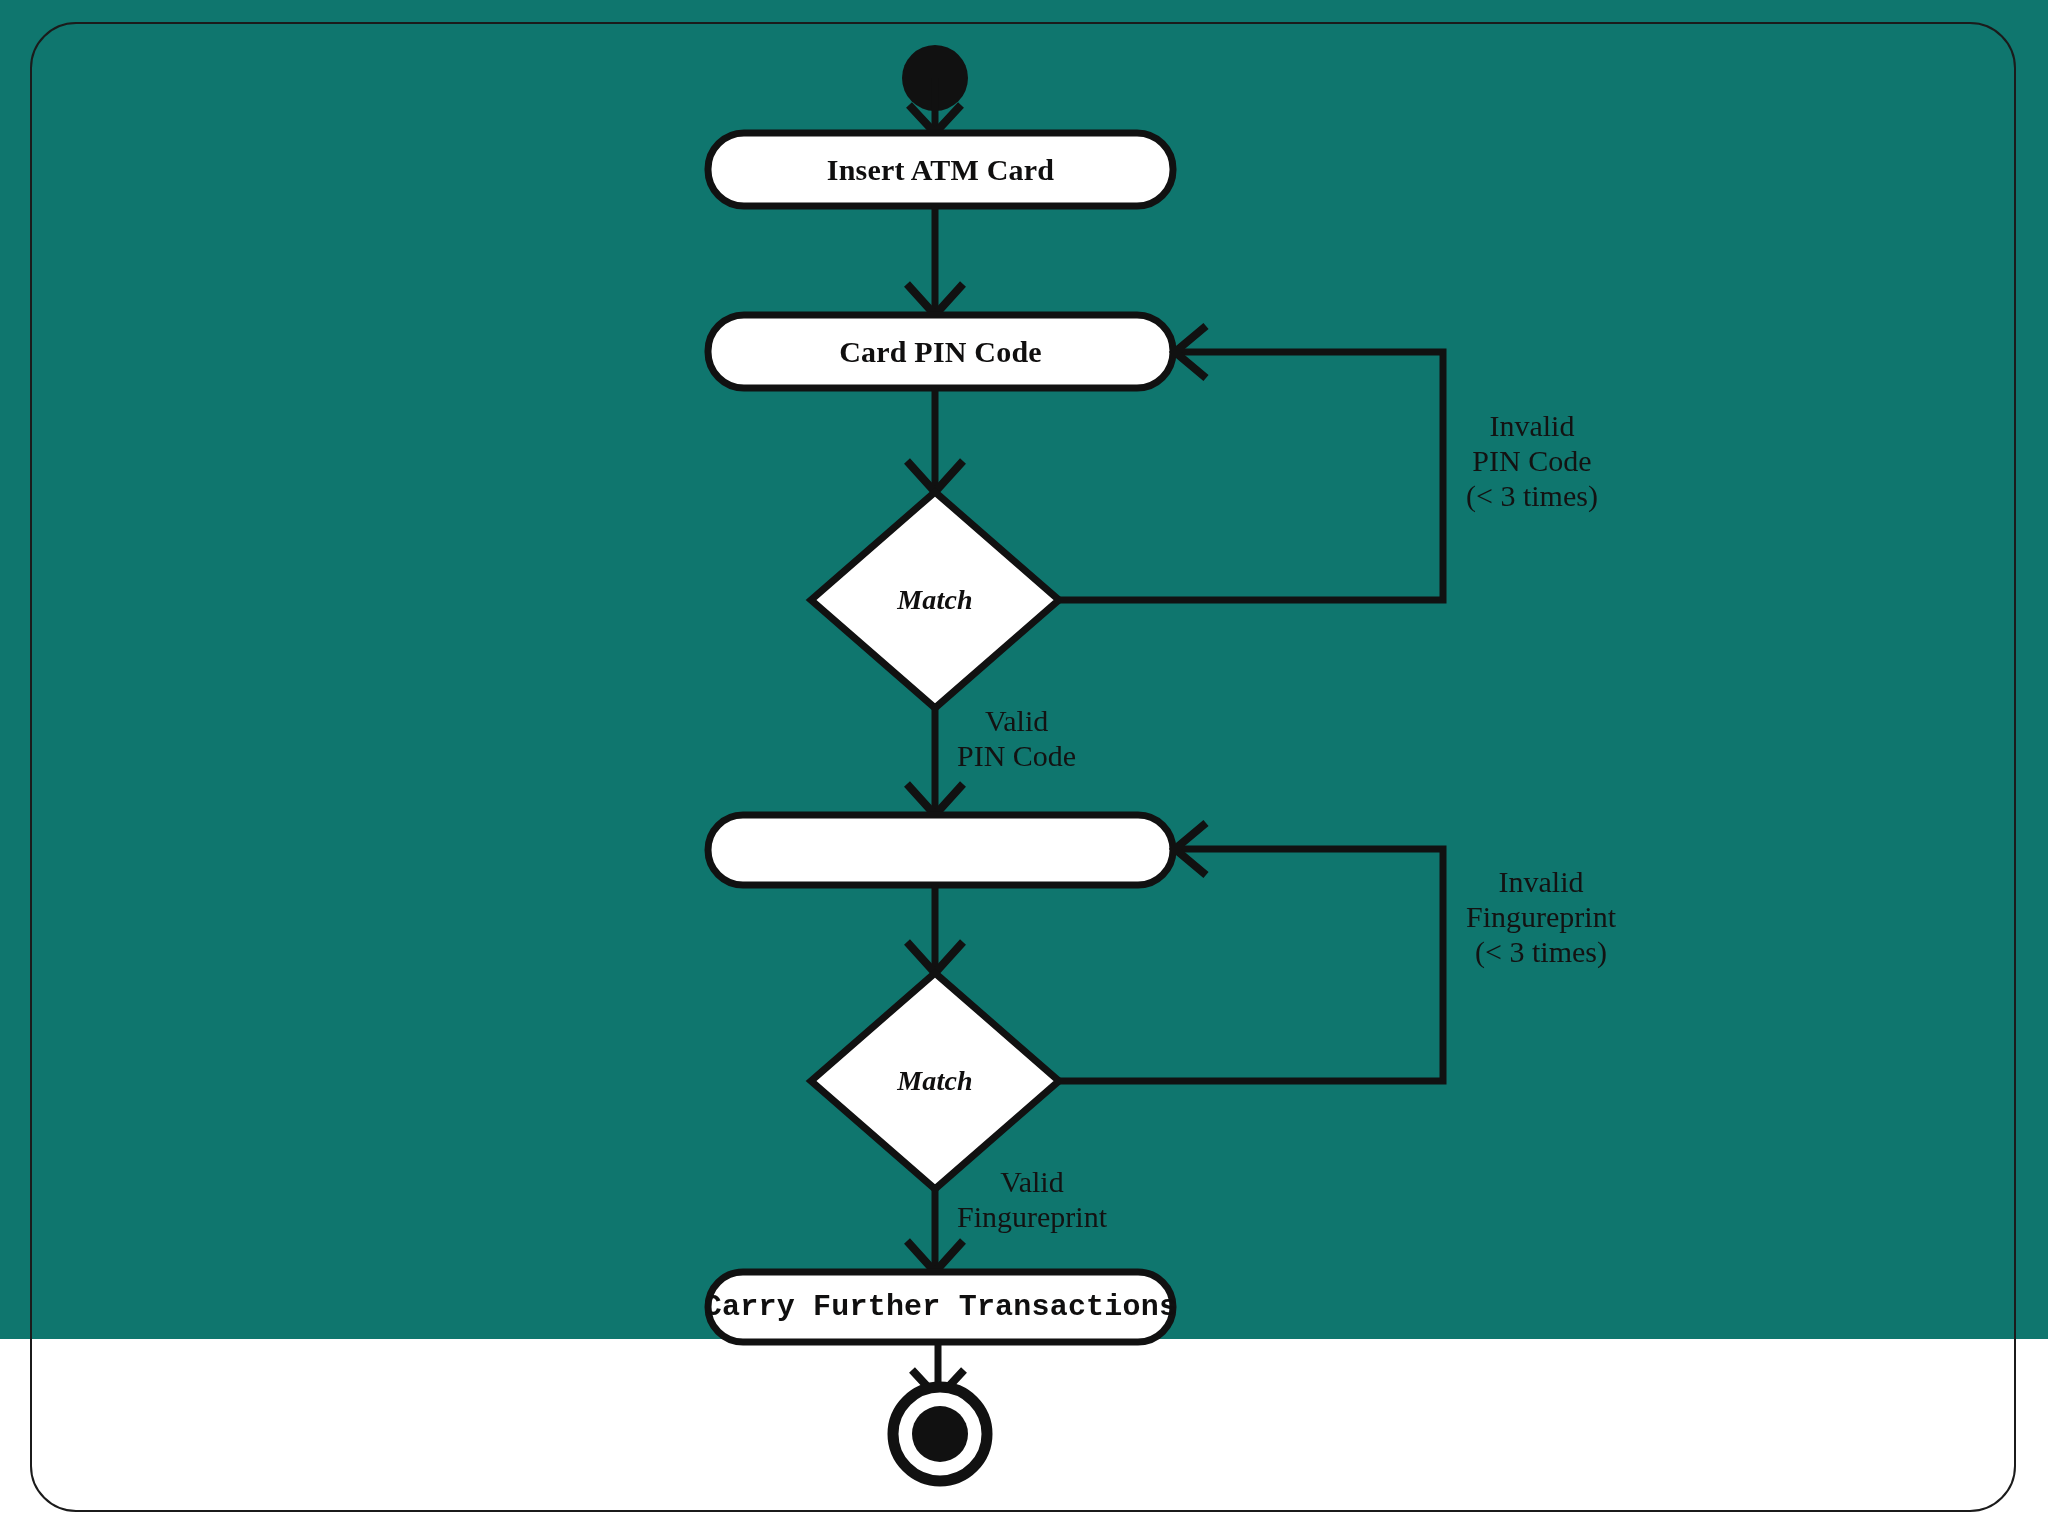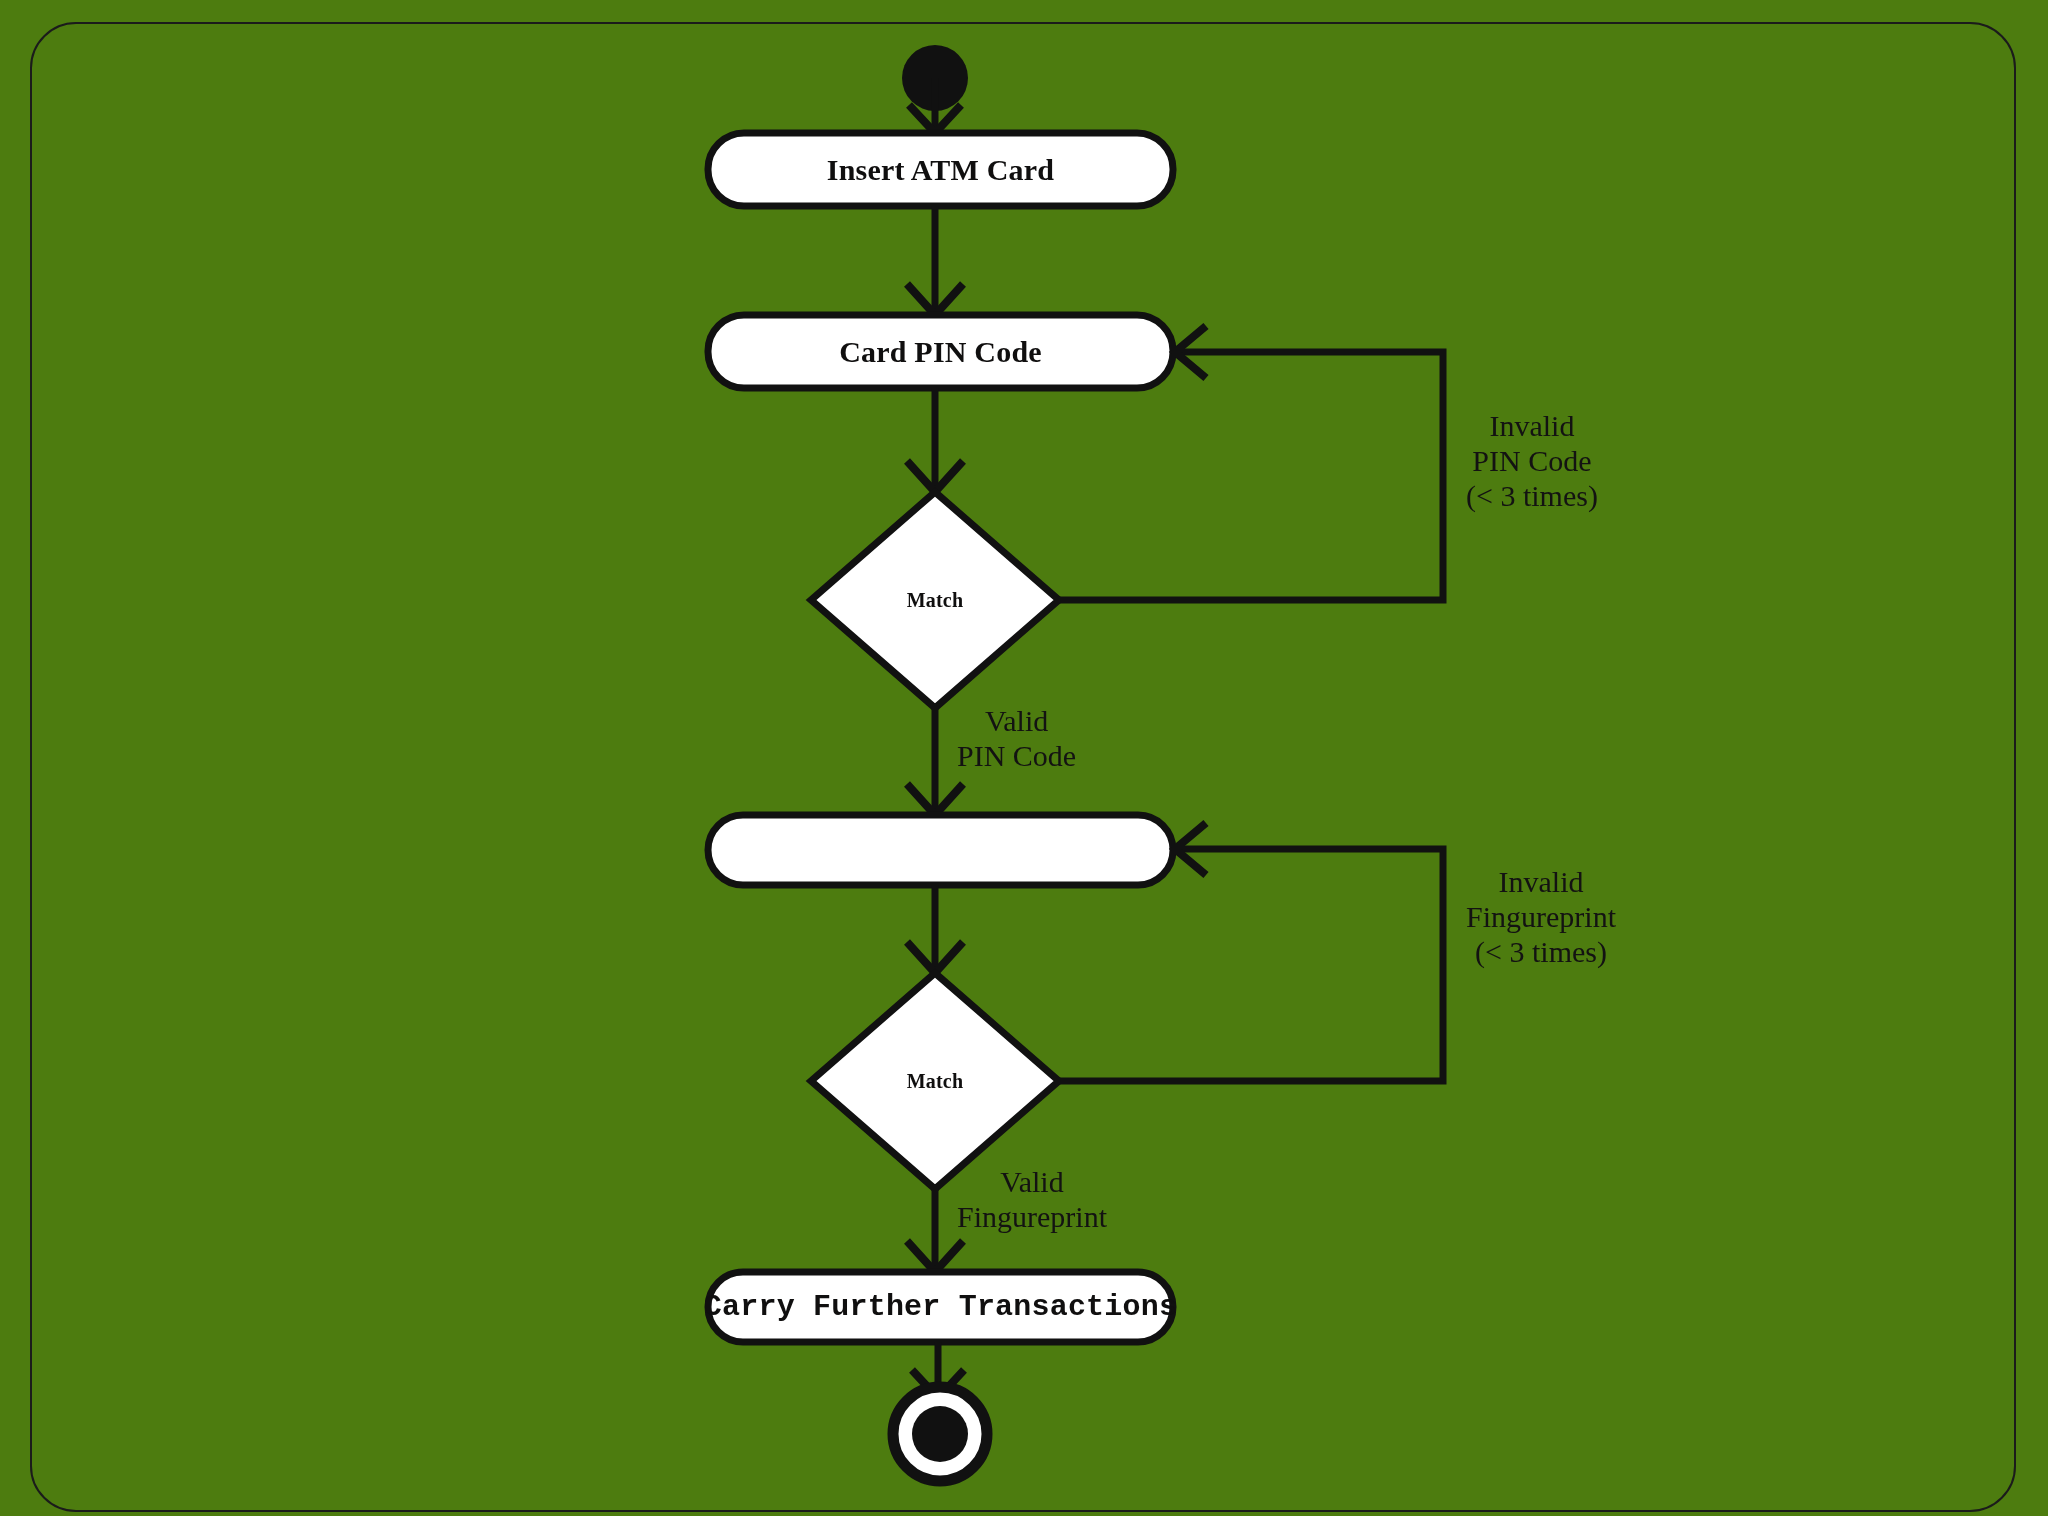--- a/index.html
+++ b/index.html
@@ -10,22 +10,22 @@
   }
   body {
     width: 2048px;
     height: 1536px;
     font-family: "Liberation Serif", "DejaVu Serif", serif;
     overflow: hidden;
   }
   #slide {
     position: relative;
     width: 2048px;
-    height: 1516px;
-    background: #4d7c0f;
+    height: 1339px;
+    background: #0f766e;
     box-sizing: border-box;
   }
   #frame-border {
     position: absolute;
     left: 30px;
     top: 22px;
     width: 1986px;
     height: 1490px;
     border: 2px solid #1b1b1b;
     border-radius: 46px;
@@ -48,21 +48,22 @@
     font-weight: bold;
     color: #100f0f;
     letter-spacing: 0.2px;
     white-space: nowrap;
     pointer-events: none;
   }
   .activity-label {
     font-size: 30px;
   }
   .decision-label {
-    font-size: 20px;
+    font-size: 28px;
+    font-style: italic;
   }
   .edge-label {
     position: absolute;
     font-size: 30px;
     font-weight: normal;
     color: #131212;
     line-height: 1.17;
     white-space: pre-line;
     text-align: center;
     pointer-events: none;

